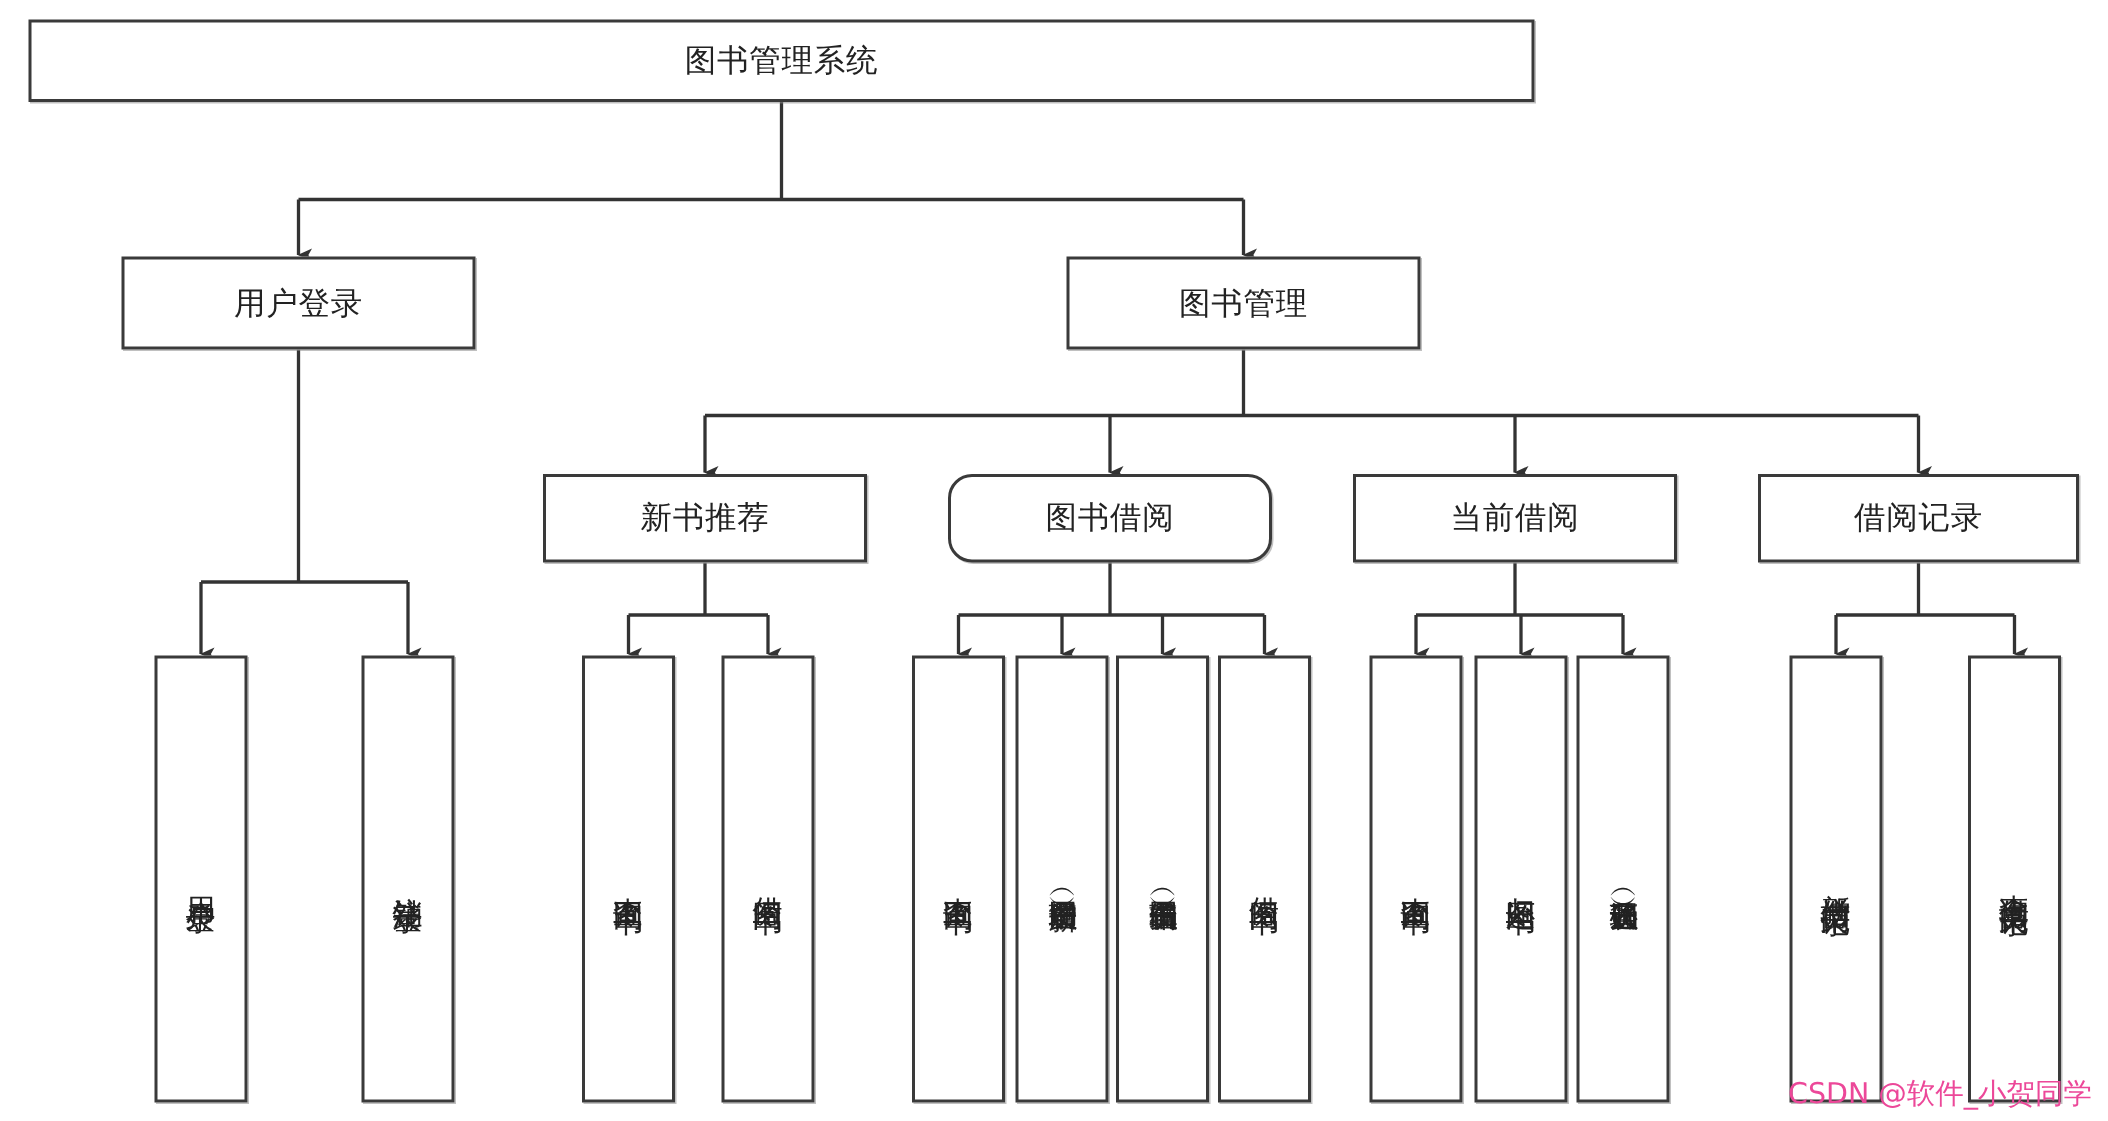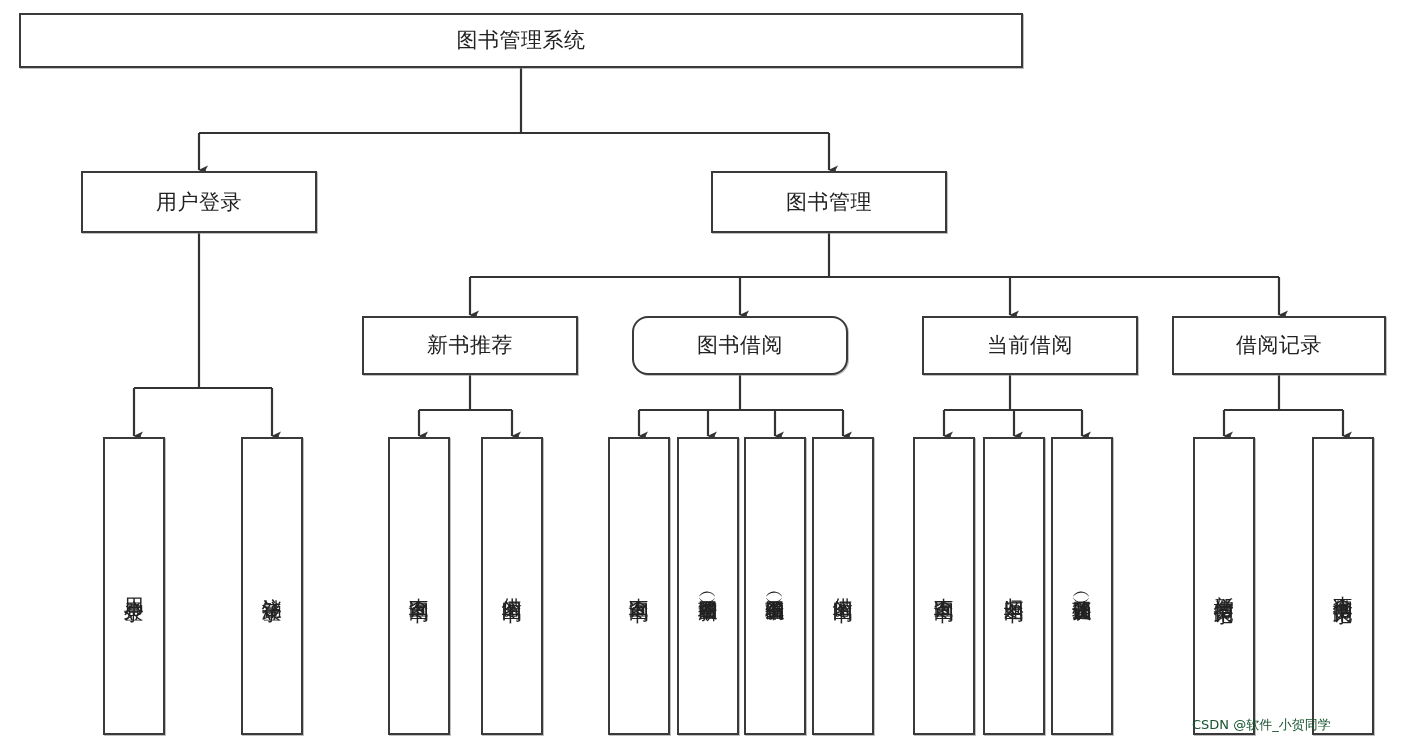--- a/index.html
+++ b/index.html
@@ -66,22 +66,22 @@
     height: 747px;
     pointer-events: none;
   }
   .conn-line {
     stroke: #333333;
     stroke-width: 2.2;
     fill: none;
   }
   .watermark {
     position: absolute;
-    color: #14532d;
-    font-size: 13px;
+    color: #ec4899;
+    font-size: 19px;
     white-space: nowrap;
     user-select: none;
   }
 </style>
 </head>
 <body>
 
 <div id="diagram-root">
   <svg class="connectors" id="connector-layer" viewBox="0 0 1405 747">
     <defs>
@@ -134,21 +134,21 @@
       </div>
       <div class="node-box" style="left: 711px; top: 171px; width: 236px; height: 62px;">
         <span class="node-label">图书管理</span>
       </div>
       <div class="node-box" style="left: 362px; top: 316px; width: 216px; height: 59px; align-items: center;">
         <span class="node-label">新书推荐</span>
       </div>
       <div class="node-box" style="left: 632px; top: 316px; width: 216px; height: 59px; border-radius: 16px;">
         <span class="node-label">图书借阅</span>
       </div>
-      <div class="node-box" style="left: 902px; top: 316px; width: 216px; height: 59px; margin-left: 20px;">
+      <div class="node-box" style="left: 902px; top: 316px; width: 216px; height: 59px;">
         <span class="node-label">当前借阅</span>
       </div>
       <div class="node-box" style="left: 1172px; top: 316px; width: 214px; height: 59px;">
         <span class="node-label">借阅记录</span>
       </div>
       <div class="node-box vertical" style="left: 103px; top: 437px; width: 62px; height: 298px;">
         <span class="node-label">用户登录</span>
       </div>
       <div class="node-box vertical" style="left: 241px; top: 437px; width: 62px; height: 298px;">
         <span class="node-label">注销登录</span>

